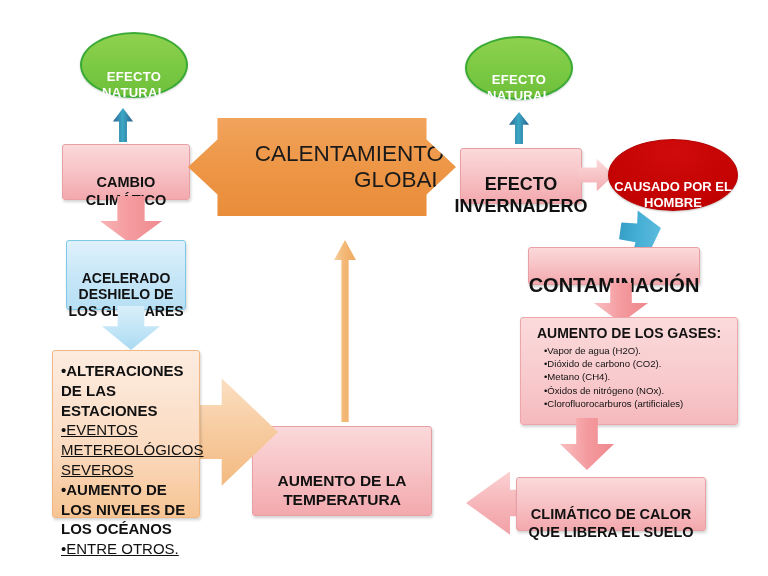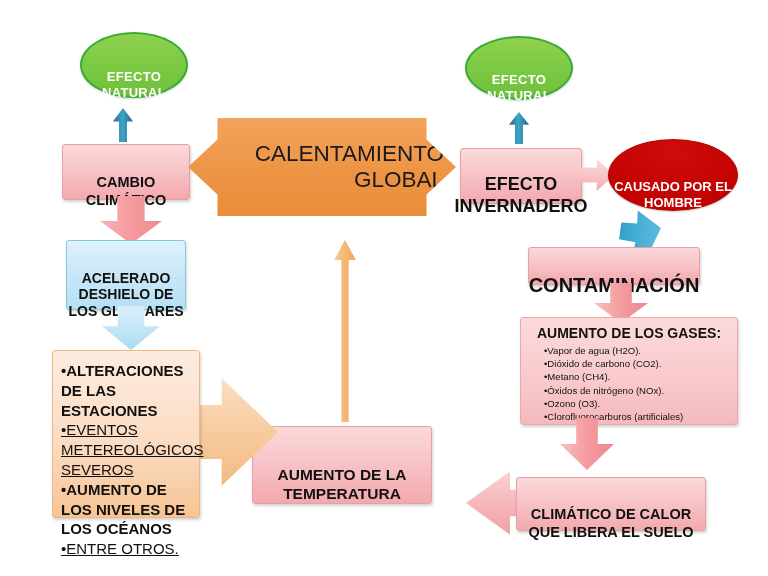--- a/index.html
+++ b/index.html
@@ -173,21 +173,21 @@
       <div class="b wrap ul">•ENTRE OTROS.</div>
     </div>
   </div>
 
   <div class="center-arrow" style="left:188px;top:118px;width:268px;height:98px;font-size:22.5px;">
     <span class="txt">CALENTAMIENTO GLOBAL</span>
   </div>
 
   <div class="arrow arr-up-orange" style="left:332px;top:240px;width:26px;height:182px;"></div>
 
-  <div class="node box-pink" style="left:252px;top:426px;width:180px;height:78px;font-size:15.5px;">
+  <div class="node box-pink" style="left:252px;top:426px;width:180px;height:90px;font-size:15.5px;">
     <span class="txt">AUMENTO DE LA TEMPERATURA</span>
   </div>
 
   <div class="node oval oval-green" style="left:465px;top:36px;width:108px;height:64px;font-size:13px;letter-spacing:.3px;">
     <span class="txt">EFECTO NATURAL</span>
   </div>
 
   <div class="arrow arr-up-navy" style="left:508px;top:112px;width:22px;height:32px;"></div>
 
   <div class="node box-pink" style="left:460px;top:148px;width:122px;height:56px;font-size:18px;">
@@ -208,21 +208,20 @@
 
   <div class="arrow arr-down-pink2" style="left:594px;top:283px;width:54px;height:40px;"></div>
 
   <div class="node box-pink-light" style="left:520px;top:317px;width:218px;height:108px;display:block;padding:7px 3px;font-size:9.6px;">
     <span class="gas-title" style="font-size:14px;margin-bottom:3px;">AUMENTO DE LOS GASES:</span>
     <div class="bullets" style="line-height:1.38;margin-left:20px;">
       <div class="b">•Vapor de agua (H2O).</div>
       <div class="b">•Dióxido de carbono (CO2).</div>
       <div class="b">•Metano (CH4).</div>
       <div class="b">•Óxidos de nitrógeno (NOx).</div>
-      <div class="b">•Ozono (O3).</div>
       <div class="b">•Clorofluorocarburos (artificiales)</div>
     </div>
   </div>
 
   <div class="arrow arr-down-pink2" style="left:560px;top:418px;width:54px;height:52px;"></div>
 
   <div class="arrow arr-left-pink" style="left:466px;top:470px;width:110px;height:66px;z-index:1;"></div>
 
   <div class="node box-pink" style="left:516px;top:477px;width:190px;height:54px;font-size:14.5px;z-index:2;">
     <span class="txt">CLIMÁTICO DE CALOR QUE LIBERA EL SUELO</span>

